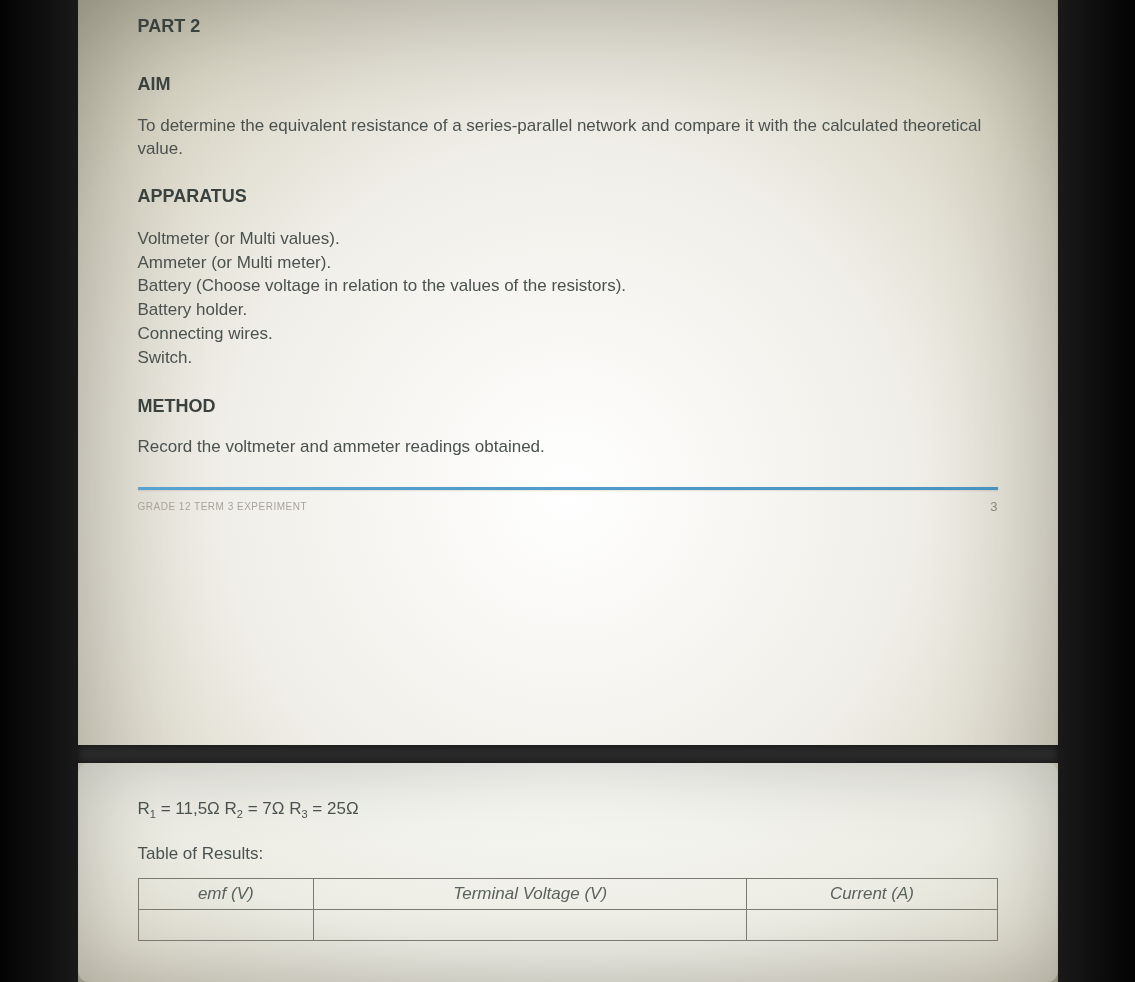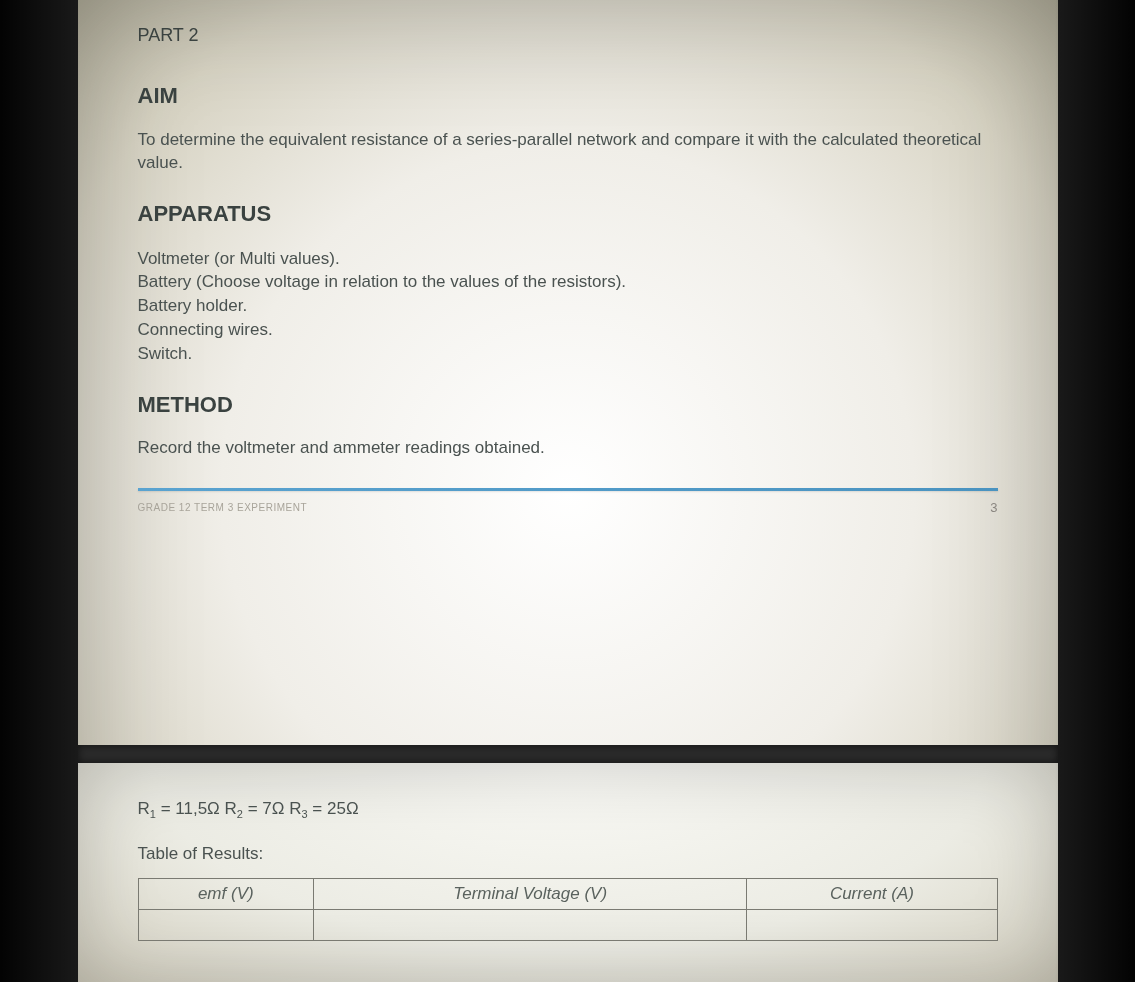--- a/index.html
+++ b/index.html
@@ -30,29 +30,29 @@
     position: absolute;
     top: 0;
     left: 0;
     right: 0;
     padding: 10px 60px 0 60px;
     color: #404846;
     font-size: 17px;
     line-height: 1.35;
   }
   .h-part {
-    font-weight: normal;
+    font-weight: bold;
     font-size: 18px;
     color: #3a4240;
-    margin-top: 13px;
+    margin-top: 4px;
     margin-bottom: 34px;
   }
   .h-section {
     font-weight: bold;
-    font-size: 22px;
+    font-size: 18px;
     color: #3a4240;
     margin-bottom: 18px;
     margin-top: 24px;
   }
   .para {
     color: #4a5250;
     margin-bottom: 10px;
   }
   .apparatus-list {
     color: #4a5250;
@@ -98,20 +98,21 @@
     position: absolute;
     top: 763px;
     left: 0;
     right: 0;
     bottom: 0;
     padding: 36px 60px 0 60px;
     color: #404846;
     font-size: 17px;
     background: radial-gradient(ellipse at top, #fafaf6 0%, #ecece4 60%, #d4d0c0 100%);
     box-shadow: inset 0 0 80px rgba(0,0,0,0.2);
+    border-radius: 11px;
   }
   .resistor-line {
     color: #4a5250;
     font-size: 17px;
     margin-bottom: 24px;
   }
   .sub {
     font-size: 11px;
     vertical-align: sub;
   }
@@ -160,20 +161,21 @@
 
     <div class="page">
       <div class="h-part">PART 2</div>
 
       <div class="h-section">AIM</div>
       <div class="para">To determine the equivalent resistance of a series-parallel network and compare it with the calculated theoretical value.</div>
 
       <div class="h-section">APPARATUS</div>
       <div class="apparatus-list">
         <div>Voltmeter (or Multi values).</div>
+        <div>Ammeter (or Multi meter).</div>
         <div>Battery (Choose voltage in relation to the values of the resistors).</div>
         <div>Battery holder.</div>
         <div>Connecting wires.</div>
         <div>Switch.</div>
       </div>
 
       <div class="h-section">METHOD</div>
       <div class="method-list">
         <div>Record the voltmeter and ammeter readings obtained.</div>
       </div>

